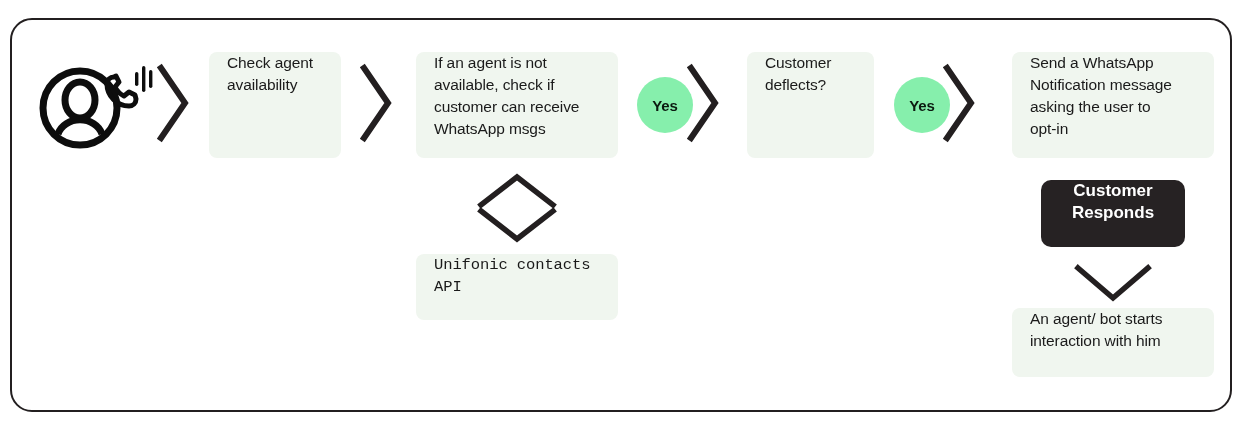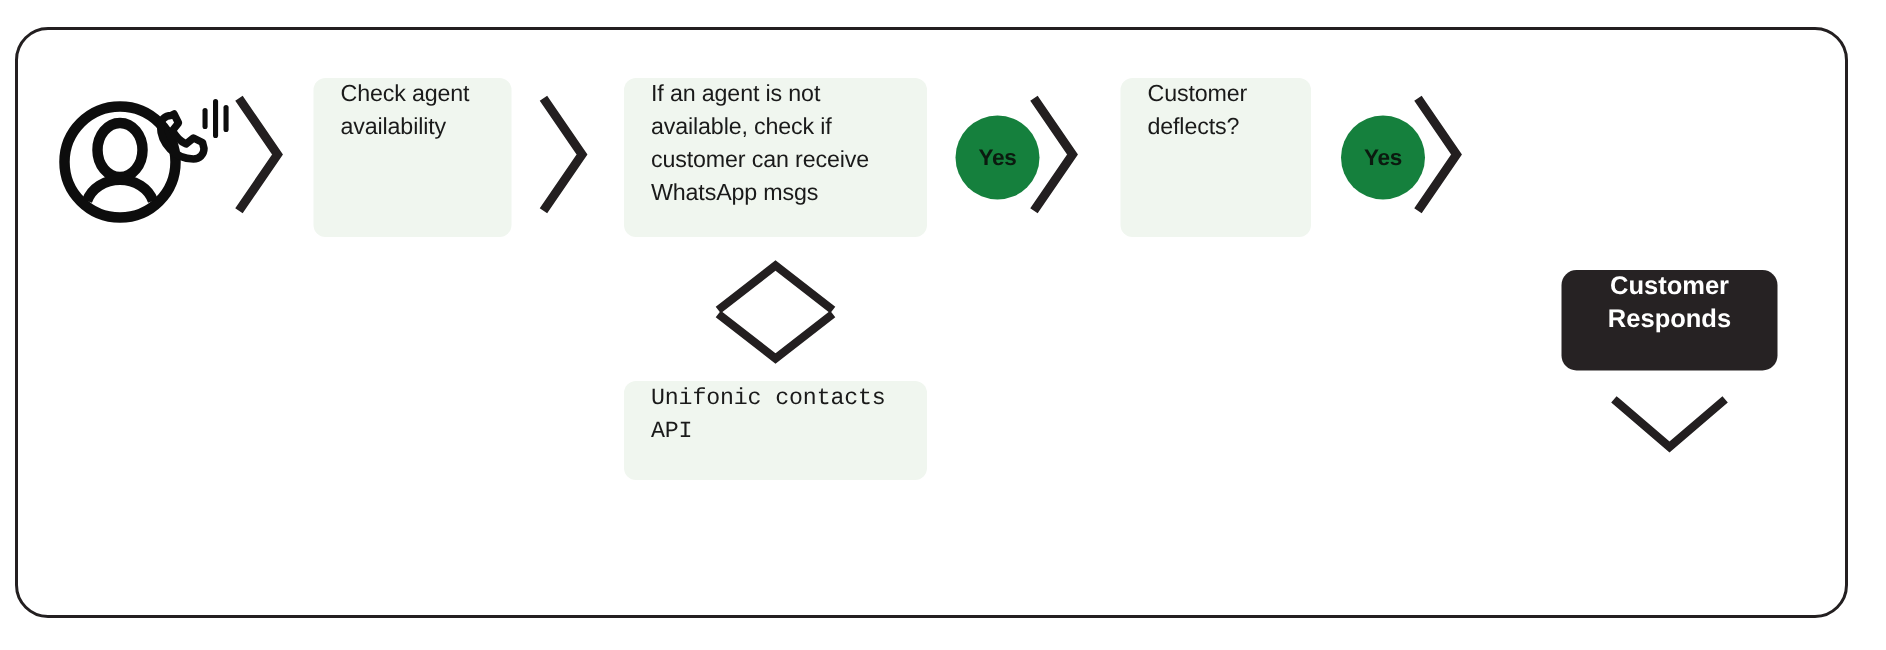--- a/index.html
+++ b/index.html
@@ -53,21 +53,21 @@
   .box-dark .txt {
     font-size: 17px;
     line-height: 1.3;
     font-weight: bold;
     color: #ffffff;
     white-space: pre-line;
   }
   .badge {
     position: absolute;
     border-radius: 50%;
-    background: #15803d;
+    background: #86efac;
     display: flex;
     align-items: center;
     justify-content: center;
   }
   .badge .txt {
     font-size: 15px;
     font-weight: bold;
     color: #0b1a0f;
     letter-spacing: -0.2px;
   }
@@ -152,26 +152,36 @@
   <div class="badge" style="left:894px; top:77px; width:56px; height:56px;">
     <span class="txt">Yes</span>
   </div>
 
   <div class="chev" style="left:941px; top:62px; width:36px; height:82px;">
     <svg class="svgfill" width="36" height="82" viewBox="0 0 36 82" xmlns="http://www.w3.org/2000/svg">
       <polyline points="6,6 30,41 6,76" fill="none" stroke="#231f20" stroke-width="6" stroke-linecap="square" stroke-linejoin="miter"></polyline>
     </svg>
   </div>
 
+  <div class="node box" style="left:1012px; top:52px; width:202px; height:106px;">
+    <span class="txt">Send a WhatsApp
+Notification message
+asking the user to
+opt-in</span>
+  </div>
 
   <div class="node box-dark" style="left:1041px; top:180px; width:144px; height:67px;">
     <span class="txt">Customer
 Responds</span>
   </div>
 
   <div class="chev" style="left:1073px; top:262px; width:80px; height:42px;">
     <svg class="svgfill" width="80" height="42" viewBox="0 0 80 42" xmlns="http://www.w3.org/2000/svg">
       <polyline points="5,6 40,36 75,6" fill="none" stroke="#231f20" stroke-width="5.5" stroke-linecap="square" stroke-linejoin="miter"></polyline>
     </svg>
   </div>
 
+  <div class="node box" style="left:1012px; top:308px; width:202px; height:69px;">
+    <span class="txt">An agent/ bot starts
+interaction with him</span>
+  </div>
 
 </div>
 
 </body></html>

